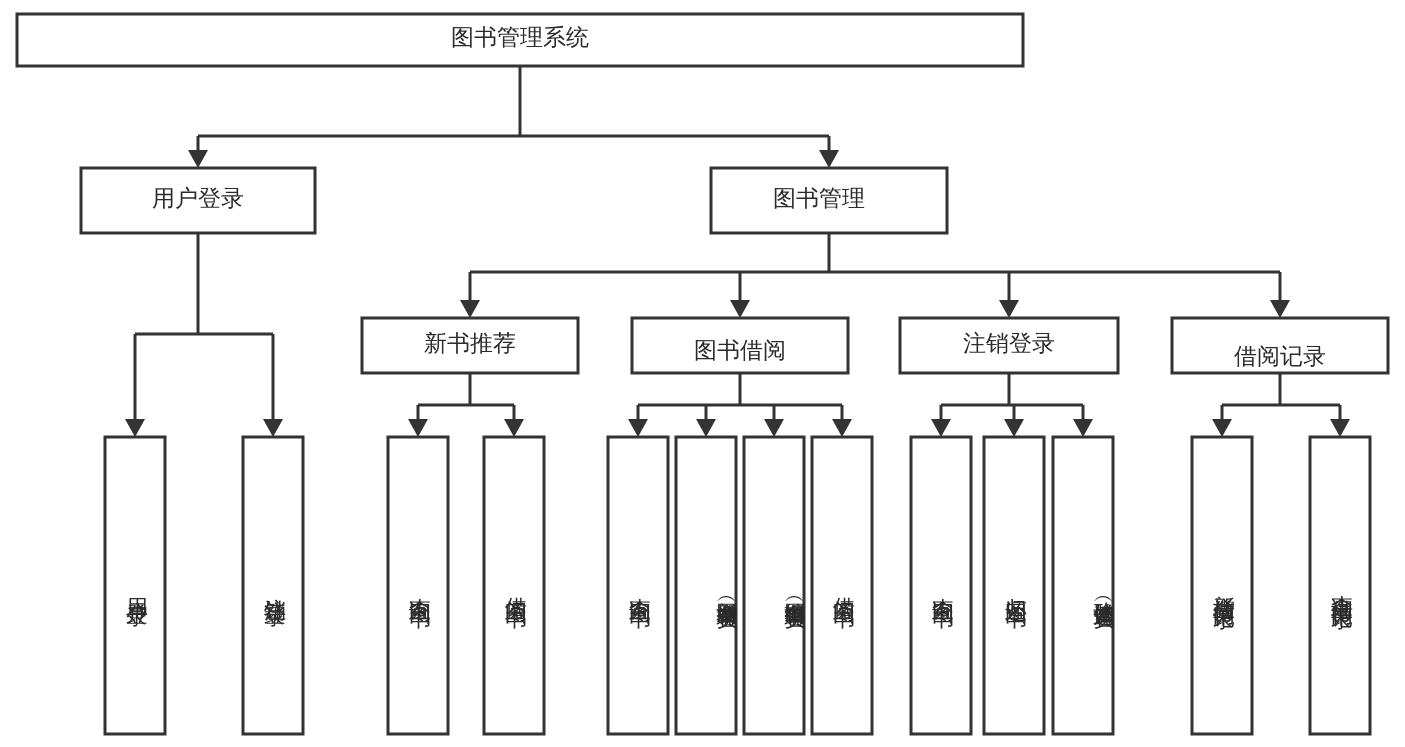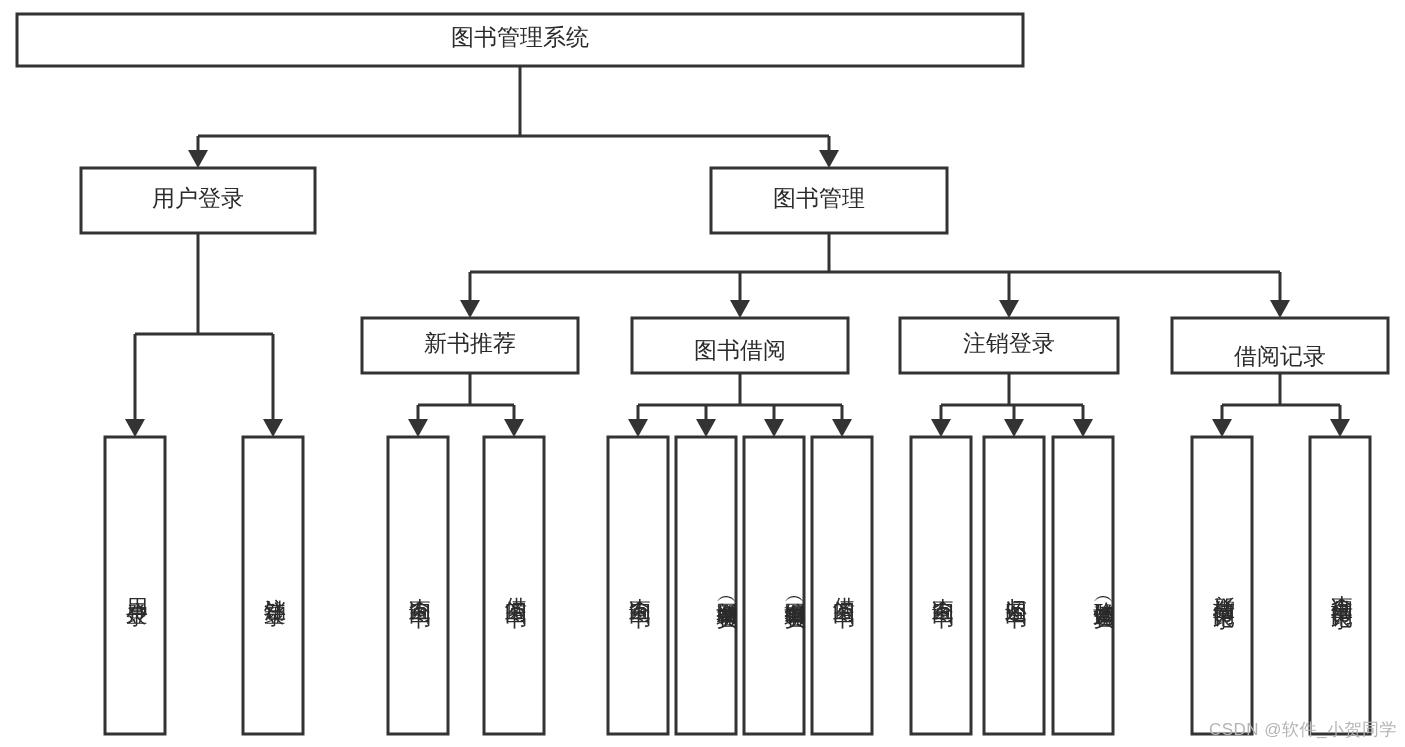--- a/index.html
+++ b/index.html
@@ -169,14 +169,13 @@
       <div class="node-label vert" style="left: 676px; top: 437px; width: 60px; height: 297px; font-size: 21px; letter-spacing: 1px; align-items: flex-start; padding-top: 8px; box-sizing: border-box;">新增图书（管理员）</div>
       <div class="node-label vert" style="left: 744px; top: 437px; width: 60px; height: 297px; font-size: 21px; letter-spacing: 1px; align-items: flex-start; padding-top: 8px; box-sizing: border-box;">编辑图书（管理员）</div>
       <div class="node-label vert" style="left: 812px; top: 437px; width: 60px; height: 297px; align-items: center; padding-top: 0px; box-sizing: border-box;">借阅图书</div>
       <div class="node-label vert" style="left: 911px; top: 437px; width: 60px; height: 297px; align-items: center; padding-top: 0px; box-sizing: border-box;">查询图书</div>
       <div class="node-label vert" style="left: 984px; top: 437px; width: 60px; height: 297px; align-items: center; padding-top: 0px; box-sizing: border-box;">归还图书</div>
       <div class="node-label vert" style="left: 1053px; top: 437px; width: 60px; height: 297px; font-size: 21px; letter-spacing: 1px; align-items: flex-start; padding-top: 8px; box-sizing: border-box;">确认归还（管理员）</div>
       <div class="node-label vert" style="left: 1192px; top: 437px; width: 60px; height: 297px; align-items: center; padding-top: 0px; box-sizing: border-box;">新增借阅记录</div>
       <div class="node-label vert" style="left: 1310px; top: 437px; width: 60px; height: 297px; align-items: center; padding-top: 0px; box-sizing: border-box;">查询借阅记录</div>
     </div>
 
-  <div class="watermark">CSDN @软件_小贺同学</div>
 </div>
 
 </body></html>

